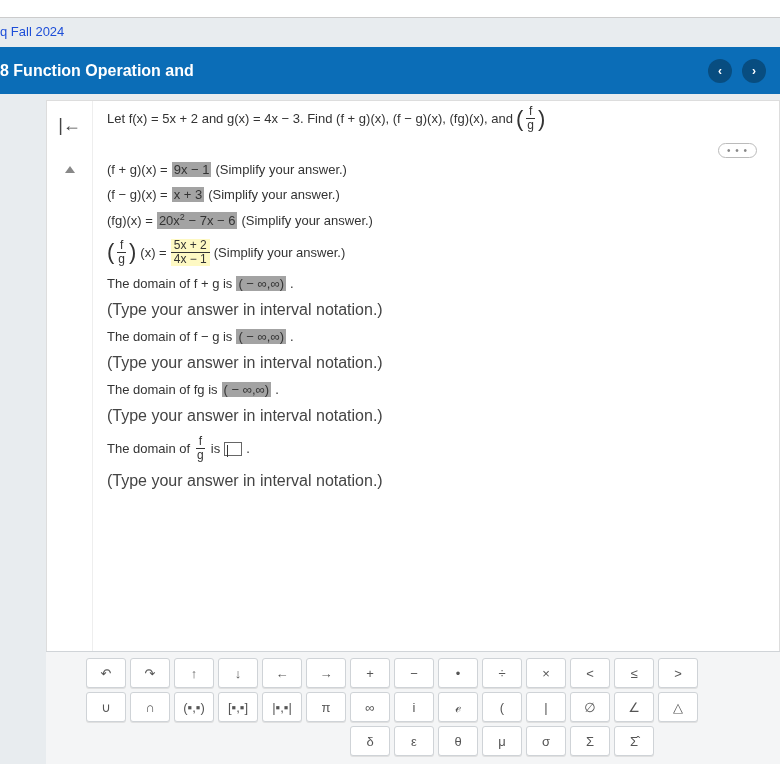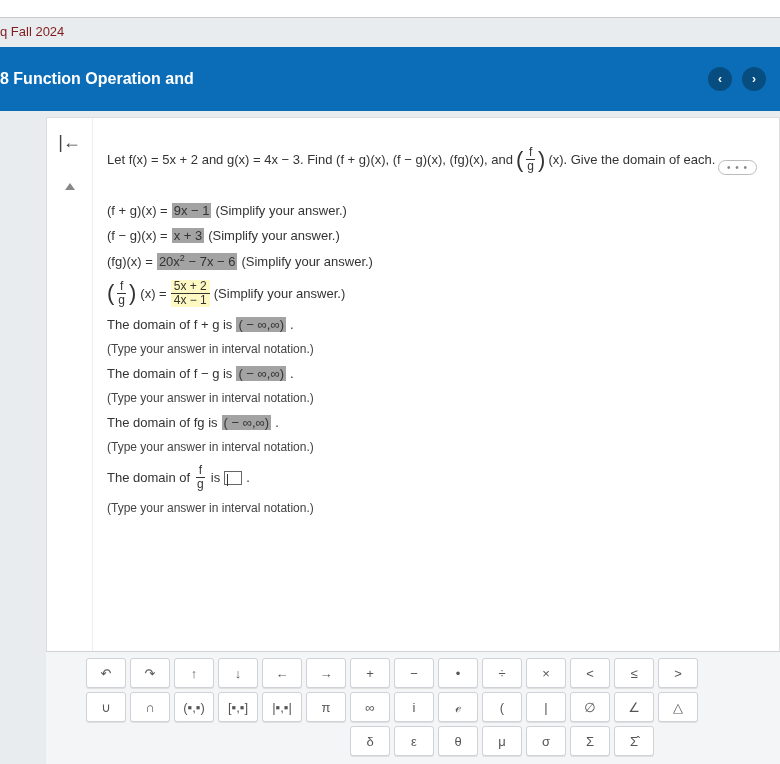--- a/index.html
+++ b/index.html
@@ -13,31 +13,31 @@
     color: #333;
   }
   .topbar {
     height: 18px;
     background: #fff;
     border-bottom: 1px solid #ccc;
   }
   .term {
     padding: 6px 10px 8px 0;
     font-size: 13px;
-    color: #7f1d1d;
+    color: #1d4ed8;
     background: #e8ecef;
   }
   .header {
     background: #0b6db7;
     color: #fff;
     display: flex;
     align-items: center;
     justify-content: space-between;
     padding: 10px 14px 10px 0;
-    height: 64px;
+    height: 47px;
   }
   .header-title {
     font-weight: bold;
     font-size: 16px;
   }
   .header-right {
     display: flex;
     align-items: center;
     gap: 10px;
   }
@@ -83,21 +83,21 @@
   }
   .scroll-up {
     margin-top: 30px;
     width: 0; height: 0;
     border-left: 5px solid transparent;
     border-right: 5px solid transparent;
     border-bottom: 7px solid #888;
   }
   .main {
     flex: 1;
-    padding: 28px 18px 10px 14px;
+    padding: 4px 18px 10px 14px;
     overflow: hidden;
     position: relative;
   }
   .prompt {
     font-size: 13px;
     line-height: 1.5;
     margin-bottom: 30px;
     display: flex;
     align-items: center;
     flex-wrap: wrap;
@@ -136,21 +136,21 @@
   }
   .frac .num { border-bottom: 1px solid #333; padding: 0 3px; }
   .frac .den { padding: 0 3px; }
   .bigparen {
     display: inline-flex;
     align-items: center;
     font-size: 22px;
     line-height: 1;
   }
   .bigparen .frac { font-size: 12px; margin: 0 1px;}
-  .note { font-size: 12px; color: #444; margin-top: 2px; margin-bottom: 8px;}
+  .note { font-size: 16px; color: #444; margin-top: 2px; margin-bottom: 8px;}
   .inputbox {
     display: inline-block;
     width: 18px; height: 14px;
     border: 1px solid #666;
     vertical-align: middle;
   }
   .cursor-bar::after{
     content:"";
     display:inline-block;
     width:1px; height:12px;
@@ -211,21 +211,20 @@
     <div class="scroll-up"></div>
   </div>
   <div class="main">
 
     <div class="prompt">
       <span>Let f(x) = 5x + 2 and g(x) = 4x − 3. Find (f + g)(x), (f − g)(x), (fg)(x), and</span>
       <span class="bigparen">(<span class="frac">
             <span class="num">f</span>
             <span class="den">g</span>
           </span>)</span>
-      <span>(x). Give the domain of each.</span>
     </div>
     <div class="ellipsis-badge">• • •</div>
 
     <div class="line">
       <span>(f + g)(x) =</span>
       <span class="hl">9x − 1</span>
       <span>(Simplify your answer.)</span>
     </div>
 
     <div class="line">

